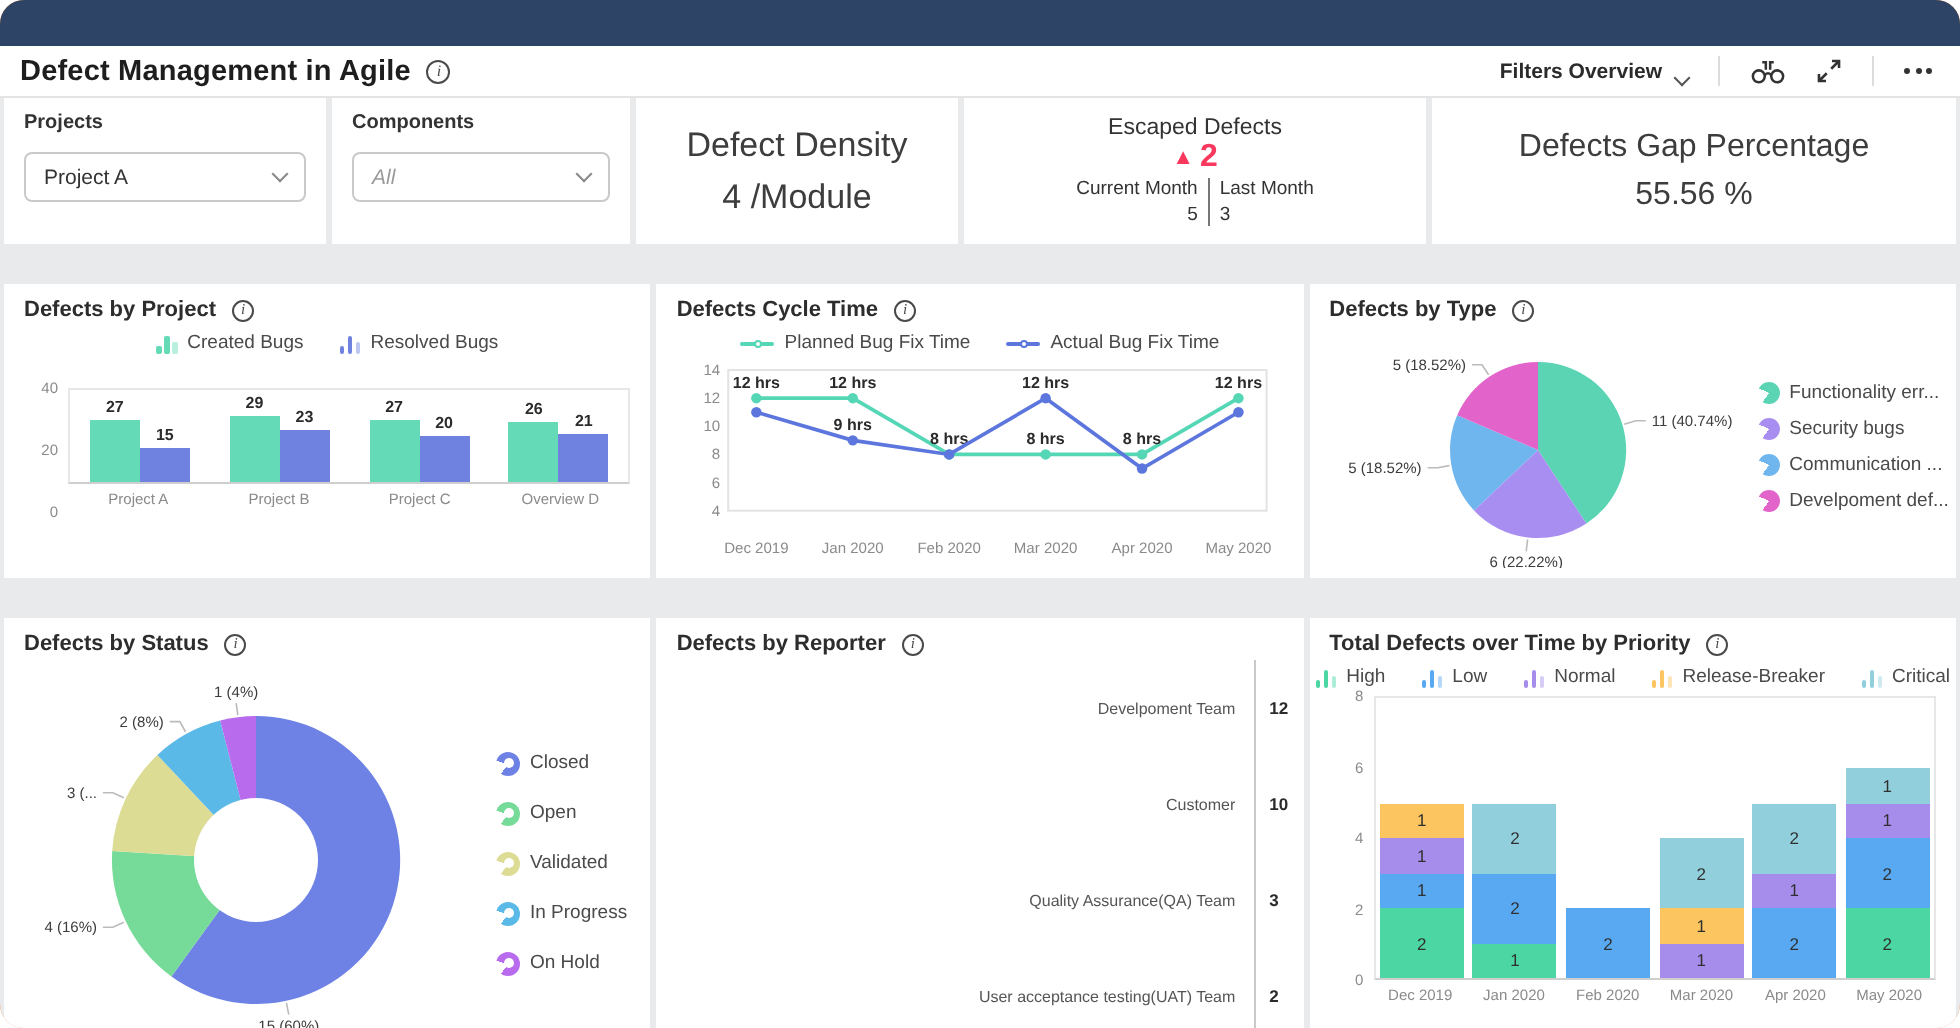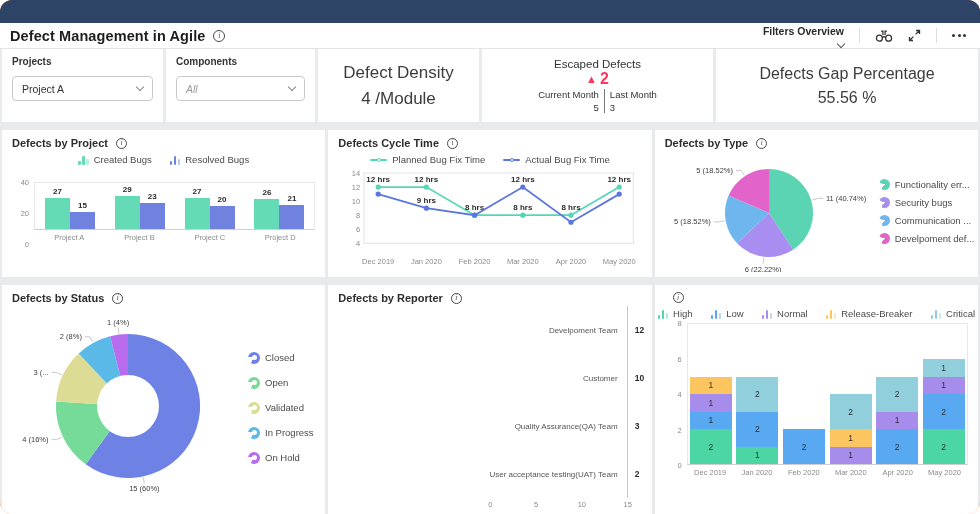--- a/index.html
+++ b/index.html
@@ -5,21 +5,21 @@
   html,body{margin:0;padding:0;background:#fff;font-family:"Liberation Sans",sans-serif;}
   *{box-sizing:border-box;}
   .frame{width:980px;height:514px;background:#f97316;border-radius:12px;overflow:hidden;position:relative;}
   .topbar{height:23px;background:#2e4467;}
   .titlebar{height:26px;background:#fff;display:flex;align-items:center;justify-content:space-between;padding:0 14px 0 10px;border-bottom:1px solid #e4e4e4;}
   .title-left{display:flex;align-items:center;}
   .page-title{font-size:14.5px;font-weight:600;color:#1e1e1e;letter-spacing:.1px;}
   .info{display:inline-flex;align-items:center;justify-content:center;width:12px;height:12px;border:1.1px solid #4a4a4a;border-radius:50%;font-size:8px;line-height:1;color:#4a4a4a;font-family:"Liberation Serif",serif;font-style:italic;margin-left:8px;flex:none;cursor:pointer;}
   .info.sm{width:11px;height:11px;font-size:7.5px;}
   .title-right{display:flex;align-items:center;gap:15px;}
-  .fo{display:flex;align-items:flex-end;gap:7px;font-size:10.5px;font-weight:700;color:#2b2b2b;cursor:pointer;flex-direction:column;}
+  .fo{display:flex;align-items:flex-end;gap:7px;font-size:10.5px;font-weight:700;color:#2b2b2b;cursor:pointer;}
   .chev{width:6px;height:6px;border-right:1.5px solid #555;border-bottom:1.5px solid #555;transform:rotate(45deg);margin-top:-3px;flex:none;}
   .vdiv{width:1px;height:15px;background:#dcdcdc;}
   .tb-icon{display:inline-flex;align-items:center;cursor:pointer;}
   .dots{display:inline-flex;gap:2.5px;cursor:pointer;}
   .dots i{width:3px;height:3px;border-radius:50%;background:#333;}
   .content{background:#e9eaec;height:465px;padding:0 2px;}
   .row{display:grid;gap:3px;}
   .filters-row{grid-template-columns:161px 149px 161px 231px 1fr;height:73px;}
   .card{background:#fff;min-width:0;}
   .filter-card{padding:7px 10px;}
@@ -31,21 +31,21 @@
   .kpi-big{font-size:17px;color:#3d3d3d;line-height:1.5;}
   .kpi-title{font-size:11.5px;color:#333;}
   .kpi-delta{display:flex;align-items:center;gap:3px;margin:1px 0 2px;}
   .kpi-delta .tri{color:#f8395d;font-size:11px;line-height:1;}
   .kpi-delta .num{color:#f8395d;font-size:16px;font-weight:700;line-height:1;}
   .months{display:flex;align-items:stretch;}
   .m-col{display:flex;flex-direction:column;gap:2px;font-size:9.5px;color:#333;}
   .m-col.left{align-items:flex-end;}
   .m-col.right{align-items:flex-start;}
   .m-sep{width:1px;background:#777;margin:0 5px;}
-  .charts-row{grid-template-columns:1fr 1fr 1fr;margin-top:8px;}
+  .charts-row{grid-template-columns:1fr 1fr 1fr;margin-top:20px;}
   .r1{height:147px;}
   .r2{height:230px;}
   .chart-card{padding:7px 10px 4px;display:flex;flex-direction:column;overflow:hidden;}
   .chead{display:flex;align-items:center;flex:none;}
   .ctitle{font-size:11px;font-weight:700;color:#2d2d2d;}
   .clegend{display:flex;justify-content:center;align-items:center;gap:18px;margin:5px 0 2px;flex:none;}
   .lg-item{display:inline-flex;align-items:center;gap:5px;font-size:9.5px;color:#4a4a4a;cursor:pointer;white-space:nowrap;}
   .ic-bars{display:inline-flex;align-items:flex-end;gap:1.5px;height:10px;}
   .ic-bars i{width:2.5px;border-radius:1px;display:inline-block;}
   .ic-line{position:relative;width:17px;height:9px;display:inline-flex;align-items:center;justify-content:center;flex:none;}
@@ -236,21 +236,21 @@
                     </div>
                     <div class="gbar" style="height:52.5%;background:#6f82df">
                       <span class="bval">21</span>
                     </div>
                   </div>
                 </div>
                 <div class="axx">
                   <span>Project A</span>
                   <span>Project B</span>
                   <span>Project C</span>
-                  <span>Project D</span>
+                  <span>Overview D</span>
                 </div>
               </div>
             </div>
           </div>
       </div>
       <div class="card chart-card">
         <div class="chead">
           <span class="ctitle">Defects Cycle Time</span>
           <span class="info sm">i</span>
         </div>
@@ -459,20 +459,21 @@
                   <span style="left:33.33333333333333%">5</span>
                   <span style="left:66.66666666666666%">10</span>
                   <span style="left:100%">15</span>
                 </div>
               </div>
             </div>
           </div>
       </div>
       <div class="card chart-card">
         <div class="chead">
+          <span class="ctitle">Total Defects over Time by Priority</span>
           <span class="info sm">i</span>
         </div>
         <div class="clegend" id="lg5">
             <span class="lg-item">
               <span class="ic-bars">
                 <i style="height:4px;background:#4bd6a3"></i>
                 <i style="height:9px;background:#4bd6a3"></i>
                 <i style="height:6px;background:#4bd6a3;opacity:.45"></i>
               </span>
               <span>High</span>

